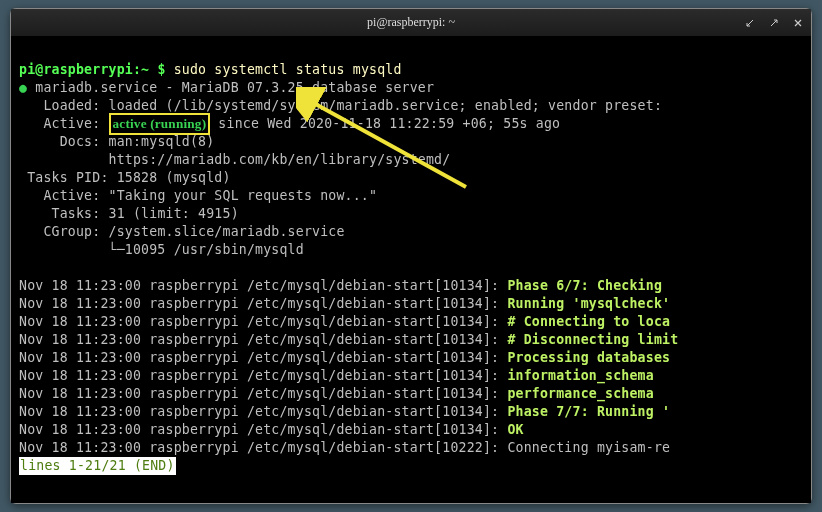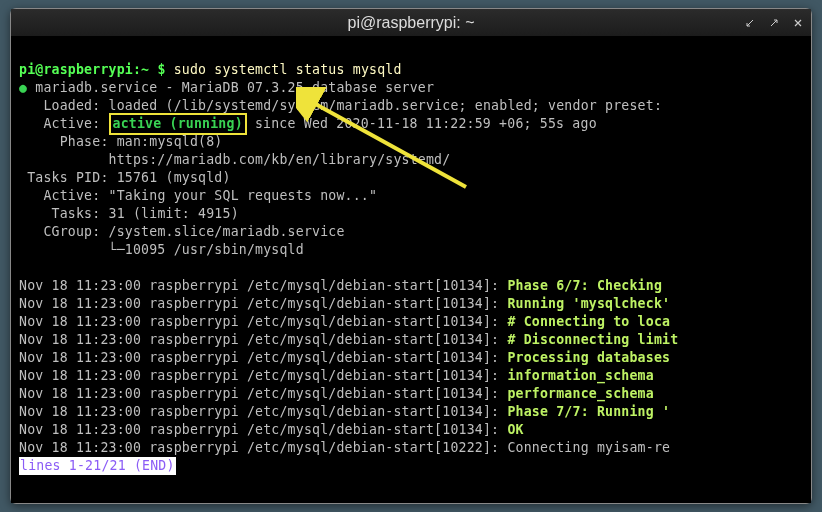--- a/index.html
+++ b/index.html
@@ -26,22 +26,22 @@
       box-shadow: 0 2px 10px rgba(0,0,0,0.5);
     }
     .titlebar {
       height: 28px;
       background: linear-gradient(#2b2b2b, #1c1c1c);
       border-bottom: 1px solid #000;
       display: flex;
       align-items: center;
       padding: 12px 8px;
       color: #ccc;
-      font-family: Liberation Sans, sans-serif;
-      font-size: 16px;
+      font-family: Liberation Serif, serif;
+      font-size: 12px;
       position: relative;
     }
     .titlebar-title {
       position: absolute;
       left: 50%;
       transform: translateX(-50%);
       color: #ddd;
     }
     .titlebar-controls {
       position: absolute;
@@ -78,25 +78,26 @@
     .dot-green { color: #39d353; }
     .active-highlight {
       color: #39d353;
       font-weight: bold;
     }
     .highlight-box {
       border: 2px solid #efe33a;
       padding: 0 2px;
       margin: -2px 0;
       display: inline-block;
+      font-family: Liberation Serif, serif;
     }
     .bold-white { color: #bef264; font-weight: bold; }
     .pager-status {
       background: #fff;
-      color: #8b5cf6;
+      color: #4d7c0f;
       display: inline-block;
       padding: 0 1px;
     }
     .arrow-annotation {
       position: absolute;
       pointer-events: none;
     }
   </style>
 </head>
 <body>
@@ -122,23 +123,23 @@
           </svg>
       </span>
     </div>
   </div>
 
   <div class="terminal">
 <span class="prompt-user">pi@raspberrypi</span><span class="prompt-user">:~</span> <span class="prompt-dollar">$</span> <span class="cmd">sudo systemctl status mysqld</span>
 <span class="dot-green">●</span><span> mariadb.service - MariaDB 07.3.25 database server</span>
 <span>   Loaded:</span><span> loaded (/lib/systemd/system/mariadb.service; enabled; vendor preset:</span>
 <span>   Active: </span><span class="highlight-box"><span class="active-highlight">active (running)</span></span><span> since Wed 2020-11-18 11:22:59 +06; 55s ago</span>
-<span>     Phase:</span><span> man:mysqld(8)</span>
+<span>     Docs:</span><span> man:mysqld(8)</span>
 <span>           https://mariadb.com/kb/en/library/systemd/</span>
-<span> Tasks PID:</span><span> 15761 (mysqld)</span>
+<span> Tasks PID:</span><span> 15828 (mysqld)</span>
 <span>   Active:</span><span> "Taking your SQL requests now..."</span>
 <span>    Tasks:</span><span> 31 (limit: 4915)</span>
 <span>   CGroup:</span><span> /system.slice/mariadb.service</span>
 <span>           └─10095 /usr/sbin/mysqld</span>
 
 <span><span>Nov 18 11:23:00 raspberrypi /etc/mysql/debian-start[10134]: </span><span class="bold-white">Phase 6/7: Checking</span></span>
 <span><span>Nov 18 11:23:00 raspberrypi /etc/mysql/debian-start[10134]: </span><span class="bold-white">Running 'mysqlcheck'</span></span>
 <span><span>Nov 18 11:23:00 raspberrypi /etc/mysql/debian-start[10134]: </span><span class="bold-white"># Connecting to loca</span></span>
 <span><span>Nov 18 11:23:00 raspberrypi /etc/mysql/debian-start[10134]: </span><span class="bold-white"># Disconnecting limit</span></span>
 <span><span>Nov 18 11:23:00 raspberrypi /etc/mysql/debian-start[10134]: </span><span class="bold-white">Processing databases</span></span>

